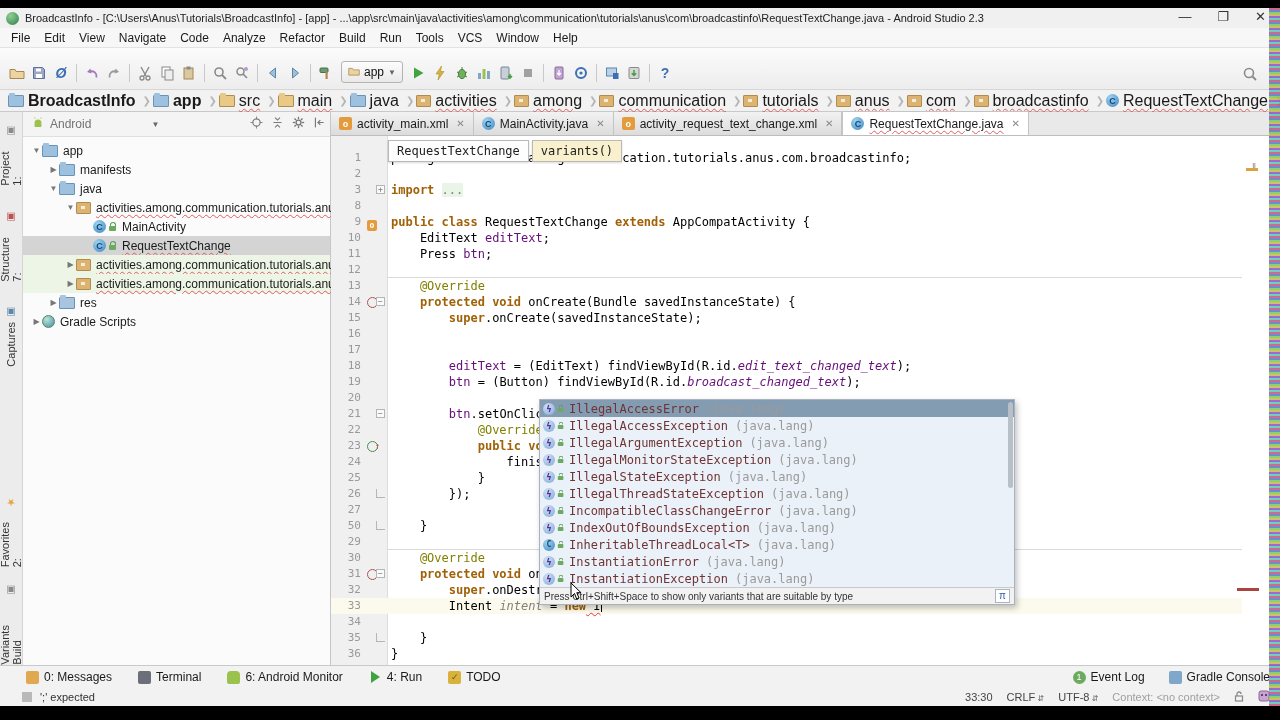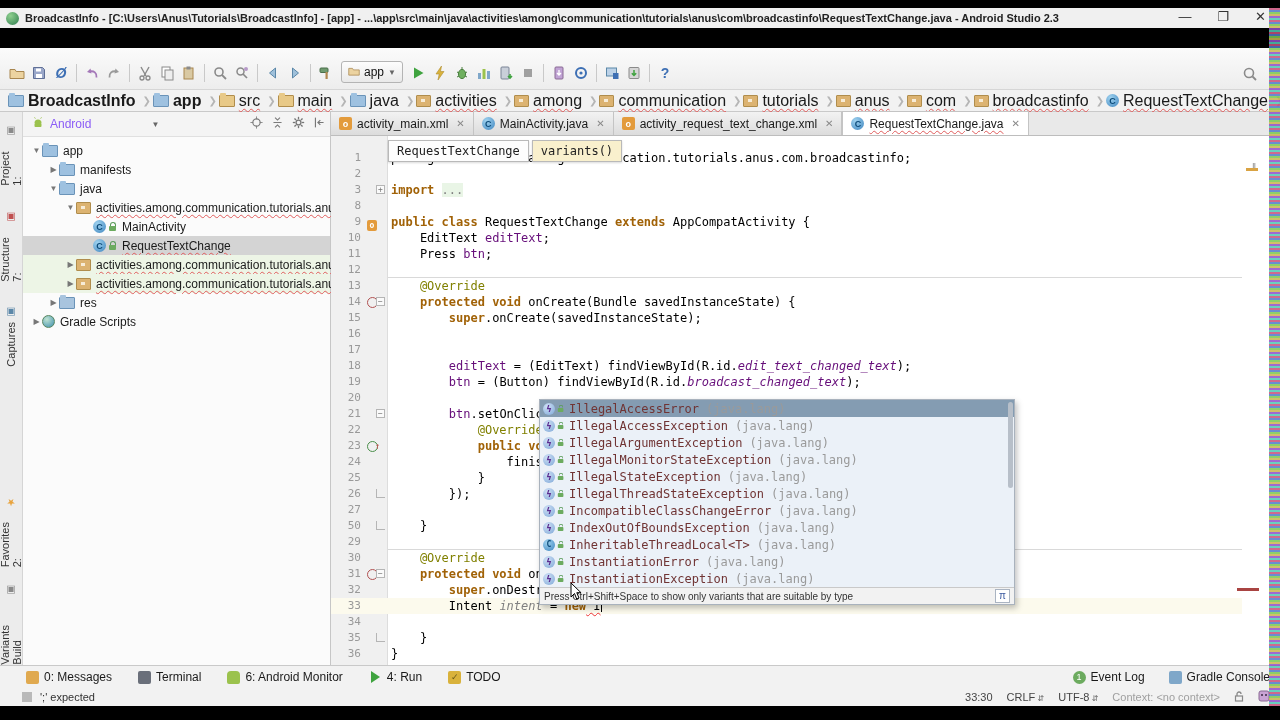--- a/index.html
+++ b/index.html
@@ -2,21 +2,21 @@
 <html><head>
 <meta charset="utf-8">
 <style>
   html,body{margin:0;padding:0;background:#000;}
   #app{position:relative;width:1280px;height:720px;overflow:hidden;background:#000;
        font-family:"Liberation Sans",sans-serif;font-size:12px;color:#111;
        -webkit-font-smoothing:antialiased;}
   .abs{position:absolute;}
   
   #letterbox-top{left:0;top:0;width:1280px;height:8px;background:#000;}
-  #titlebar{left:0;top:8px;width:1280px;height:20px;background:#f0f0f0;display:flex;align-items:center;padding-left:6px;box-sizing:border-box;font-weight:bold;}
+  #titlebar{left:0;top:8px;width:1280px;height:20px;background:#f0f0f0;display:flex;align-items:center;padding-left:6px;box-sizing:border-box;}
   #title-logo{width:13px;height:13px;border-radius:50%;background:radial-gradient(circle at 35% 30%,#8fd08f,#2f7d4f);margin-right:6px;flex:0 0 auto;}
   #title-text{font-size:11px;color:#222;white-space:nowrap;overflow:hidden;}
   #win-controls{position:absolute;right:14px;top:10px;display:flex;gap:26px;color:#333;font-size:13px;}
   #win-controls span{cursor:default;line-height:14px;}
   #menubar{left:0;top:28px;width:1280px;height:20px;background:#f7f7f7;display:flex;align-items:center;padding-left:4px;box-sizing:border-box;border-bottom:1px solid #e3e3e3;}
   .menu-item{padding:2px 7px;color:#1a1a1a;font-size:12px;}
   #toolbar{left:0;top:48px;width:1280px;height:42px;background:linear-gradient(#fbfbfb,#ededed);display:flex;align-items:flex-end;padding:0 0 5px 6px;box-sizing:border-box;border-bottom:1px solid #d6d6d6;}
   .tbtn{width:22px;height:22px;display:flex;align-items:center;justify-content:center;}
   .tsep{width:1px;height:18px;background:#c9c9c9;margin:0 4px 2px 4px;}
   #run-config{display:flex;align-items:center;gap:4px;border:1px solid #b4b4b4;border-radius:3px;background:linear-gradient(#fdfdfd,#e9e9e9);height:20px;padding:0 6px;margin:0 4px 1px 4px;}
@@ -29,21 +29,21 @@
   .crumb-label{font-size:16px;color:#1a1a1a;}
   .crumb-label.bold{font-weight:bold;}
   .squig{text-decoration-line:underline;text-decoration-style:wavy;text-decoration-color:#e05c5c;text-decoration-thickness:1px;text-underline-offset:2px;}
   
   #main{left:0;top:112px;width:1280px;height:553px;background:#fff;}
   #left-strip{left:0;top:112px;width:22px;height:553px;background:#ececec;border-right:1px solid #d5d5d5;display:flex;flex-direction:column;align-items:center;}
   .strip-item{writing-mode:vertical-lr;transform:rotate(180deg);font-size:11px;color:#333;display:flex;align-items:center;gap:4px;}
   
   #project-panel{left:23px;top:112px;width:308px;height:553px;background:#fbfbfb;border-right:1px solid #c6c6c6;box-sizing:border-box;}
   #project-header{height:24px;display:flex;align-items:center;padding:0 4px 0 8px;border-bottom:1px solid #e0e0e0;background:#f4f4f4;}
-  #project-header .hdr-label{margin-left:5px;font-size:12px;color:#8b5cf6;flex:0 0 auto;}
+  #project-header .hdr-label{margin-left:5px;font-size:12px;color:#737373;flex:0 0 auto;}
   #project-header .hdr-caret{font-size:8px;color:#666;margin-left:60px;flex:1;}
   .hdr-ic{margin-left:8px;color:#777;font-size:12px;}
   #tree{position:relative;padding-top:4px;}
   .tree-row{position:relative;height:19px;display:flex;align-items:center;white-space:nowrap;}
   .tree-row.selected{background:#d4d4d4;}
   .tree-row.tint{background:#edf5e6;}
   .tw-arrow{width:11px;font-size:8px;color:#777;text-align:center;flex:0 0 auto;}
   .tree-label{margin-left:5px;font-size:12px;color:#1a1a1a;}
   
   .fold-ic{position:relative;width:14px;height:10px;border-radius:1px;flex:0 0 auto;}
@@ -125,20 +125,35 @@
   <div class="abs" id="titlebar">
     <div id="title-logo"></div>
     <div id="title-text">BroadcastInfo - [C:\Users\Anus\Tutorials\BroadcastInfo] - [app] - ...\app\src\main\java\activities\among\communication\tutorials\anus\com\broadcastinfo\RequestTextChange.java - Android Studio 2.3</div>
   </div>
   <div id="win-controls">
     <span>—</span>
     <span>❐</span>
     <span>✕</span>
   </div>
 
+  <div class="abs" id="menubar">
+      <div class="menu-item">File</div>
+      <div class="menu-item">Edit</div>
+      <div class="menu-item">View</div>
+      <div class="menu-item">Navigate</div>
+      <div class="menu-item">Code</div>
+      <div class="menu-item">Analyze</div>
+      <div class="menu-item">Refactor</div>
+      <div class="menu-item">Build</div>
+      <div class="menu-item">Run</div>
+      <div class="menu-item">Tools</div>
+      <div class="menu-item">VCS</div>
+      <div class="menu-item">Window</div>
+      <div class="menu-item">Help</div>
+    </div>
   <div class="abs" id="toolbar">
       <div class="tbtn">
         <svg width="16" height="16" viewBox="0 0 16 16">
           <path d="M1 4.5h5l1.2 2H15v7H1z" fill="#ecd3a0" stroke="#a8864f"></path>
         </svg>
       </div>
       <div class="tbtn">
         <svg width="16" height="16" viewBox="0 0 16 16">
           <path d="M2.5 2.5h9l2 2v9h-11z" fill="#9aa7c9" stroke="#5f6f96"></path>
           <rect x="5" y="9" width="6" height="4" fill="#fff"></rect>

